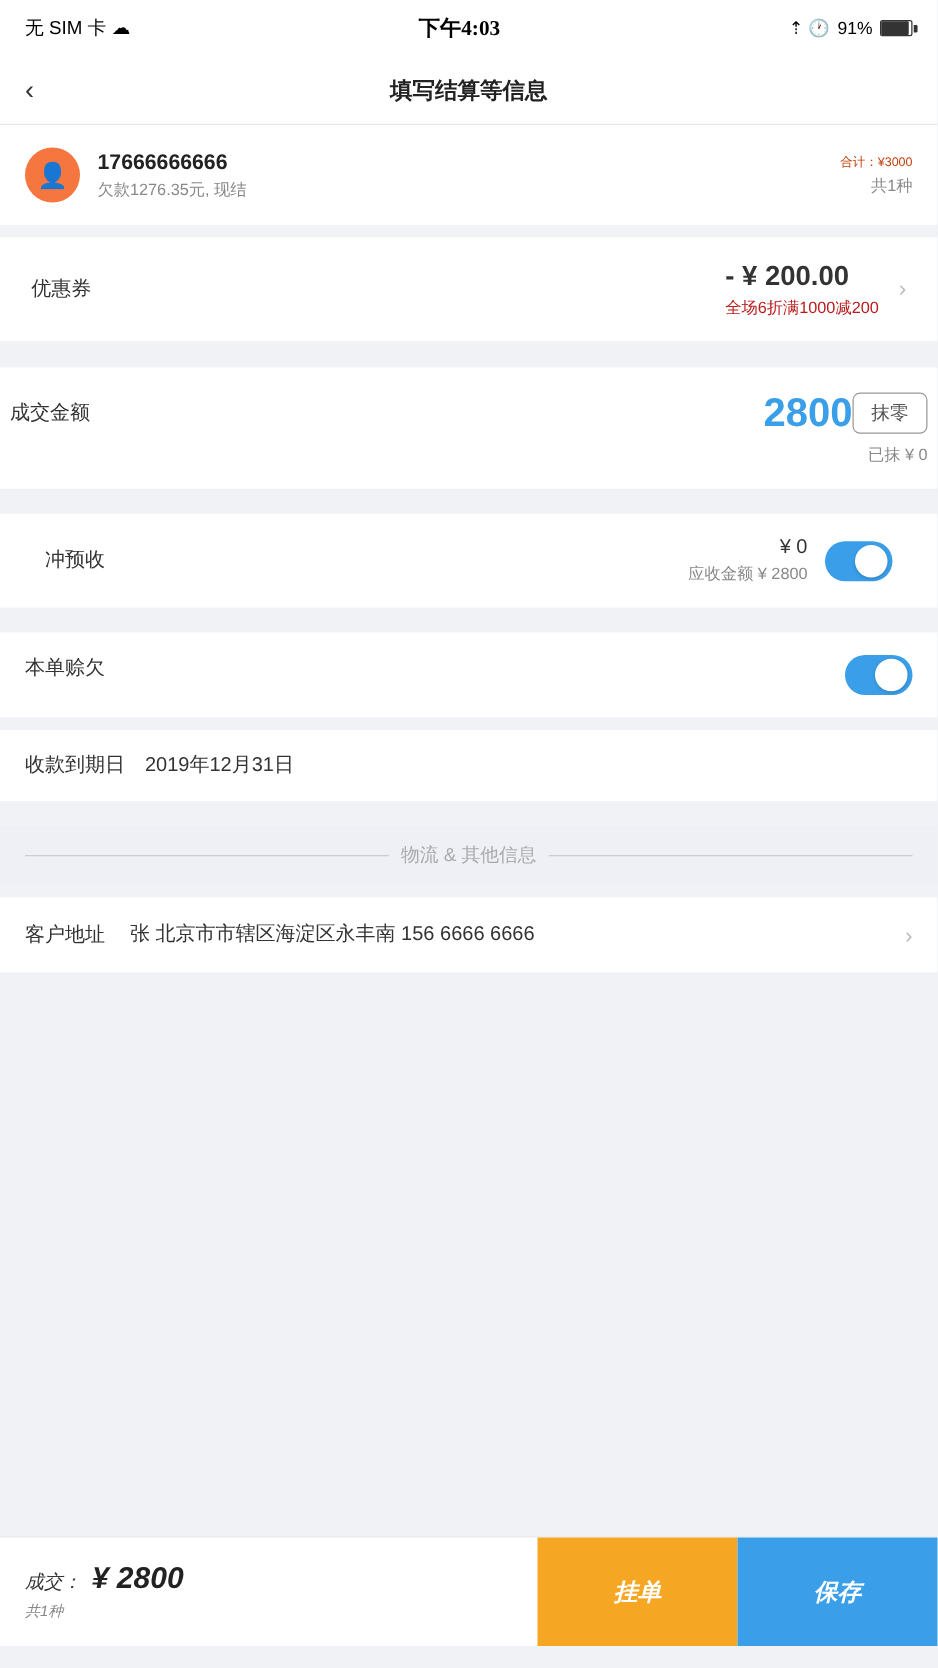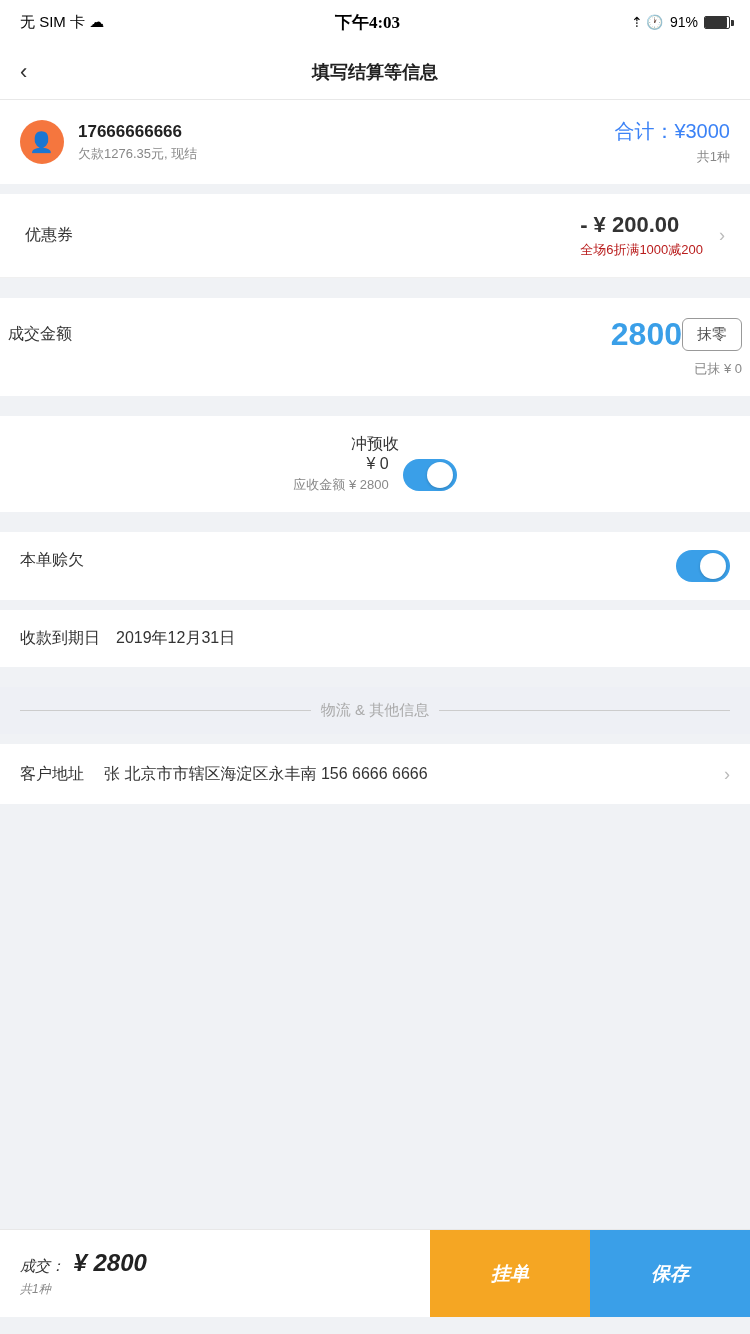--- a/index.html
+++ b/index.html
@@ -78,21 +78,21 @@
       border-radius: 50%;
       background: #f5763e;
       display: flex; align-items: center; justify-content: center;
       color: #fff;
       font-size: 20px;
       flex-shrink: 0;
     }
     .customer-name { font-size: 17px; font-weight: 600; color: #222; }
     .customer-sub { font-size: 13px; color: #888; margin-top: 3px; }
     .customer-right { text-align: right; }
-    .total-amount { font-size: 20px; color: #3b82f6; font-weight: 500; }
+    .total-amount { font-size: 10px; color: #c2410c; font-weight: 500; }
     .total-count { font-size: 13px; color: #888; margin-top: 3px; }
 
     
     .row-item {
       background: #fff;
       padding: 18px 20px;
       display: flex;
       align-items: center;
       justify-content: space-between;
       border-bottom: 1px solid #f0f0f0;
@@ -155,21 +155,20 @@
     }
 
     
     .precollect-section {
       background: #fff;
       padding: 18px 36px;
       margin-bottom: 10px;
       display: flex;
       align-items: center;
       justify-content: space-between;
-      flex-direction: column;
     }
     .precollect-label { font-size: 16px; color: #333; }
     .precollect-right { display: flex; align-items: center; gap: 14px; }
     .precollect-values { text-align: right; }
     .precollect-amount { font-size: 16px; color: #333; }
     .precollect-sub { font-size: 13px; color: #888; margin-top: 3px; }
 
     
     .debt-section {
       background: #fff;

